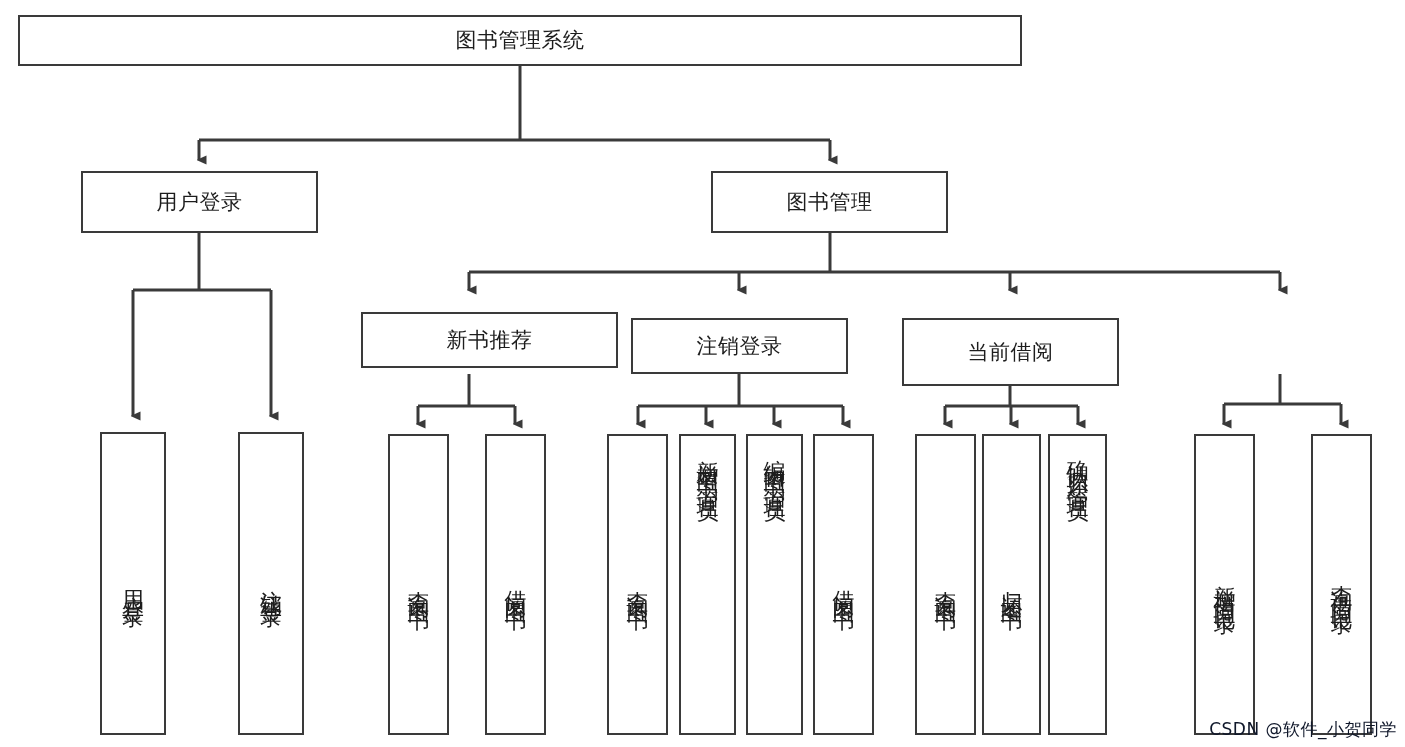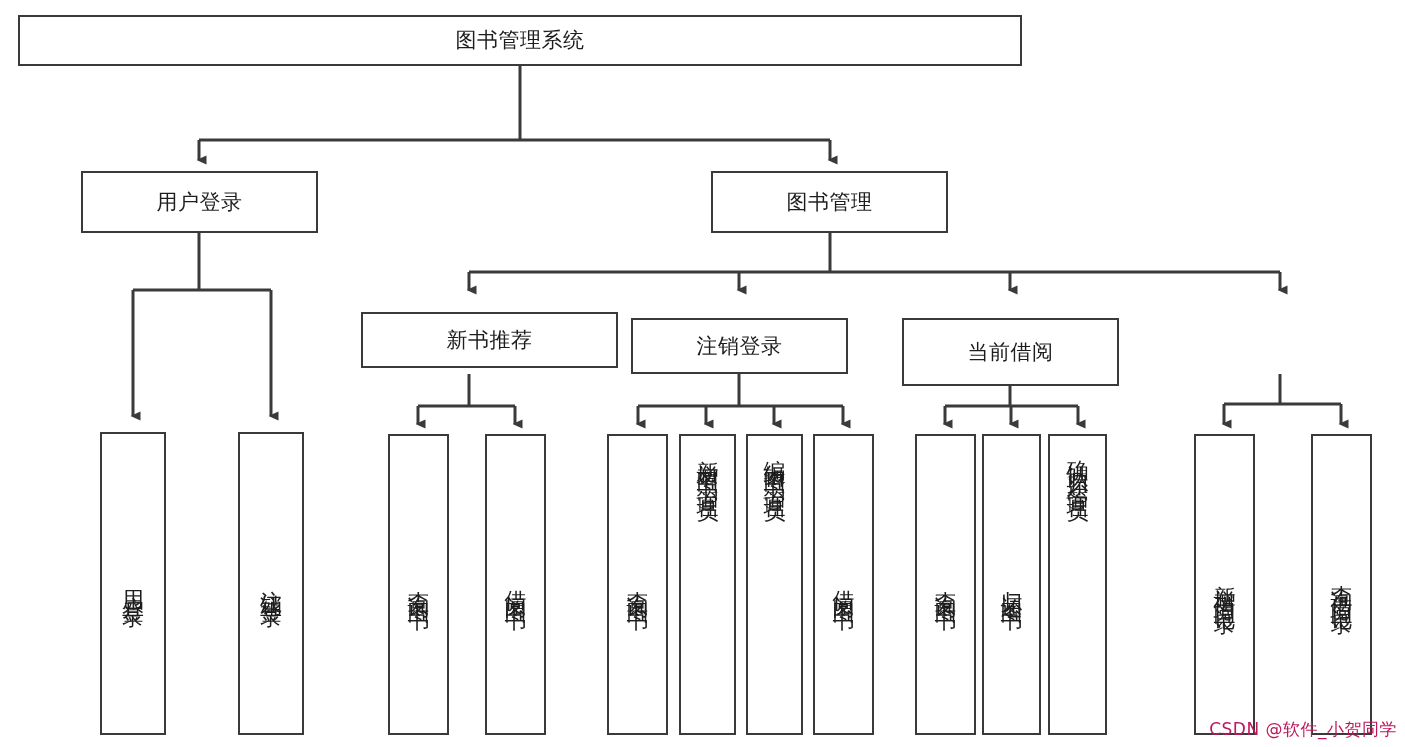--- a/index.html
+++ b/index.html
@@ -65,21 +65,21 @@
     font-size: 22px;
     line-height: 1.0;
     letter-spacing: 6px;
     white-space: nowrap;
   }
   #watermark {
     position: absolute;
     right: 8px;
     bottom: 6px;
     font-size: 17px;
-    color: #be185d;
+    color: #0f172a;
     letter-spacing: 0.5px;
     z-index: 5;
     white-space: nowrap;
   }
 </style>
 </head>
 <body>
 
 <div id="canvas">
 

